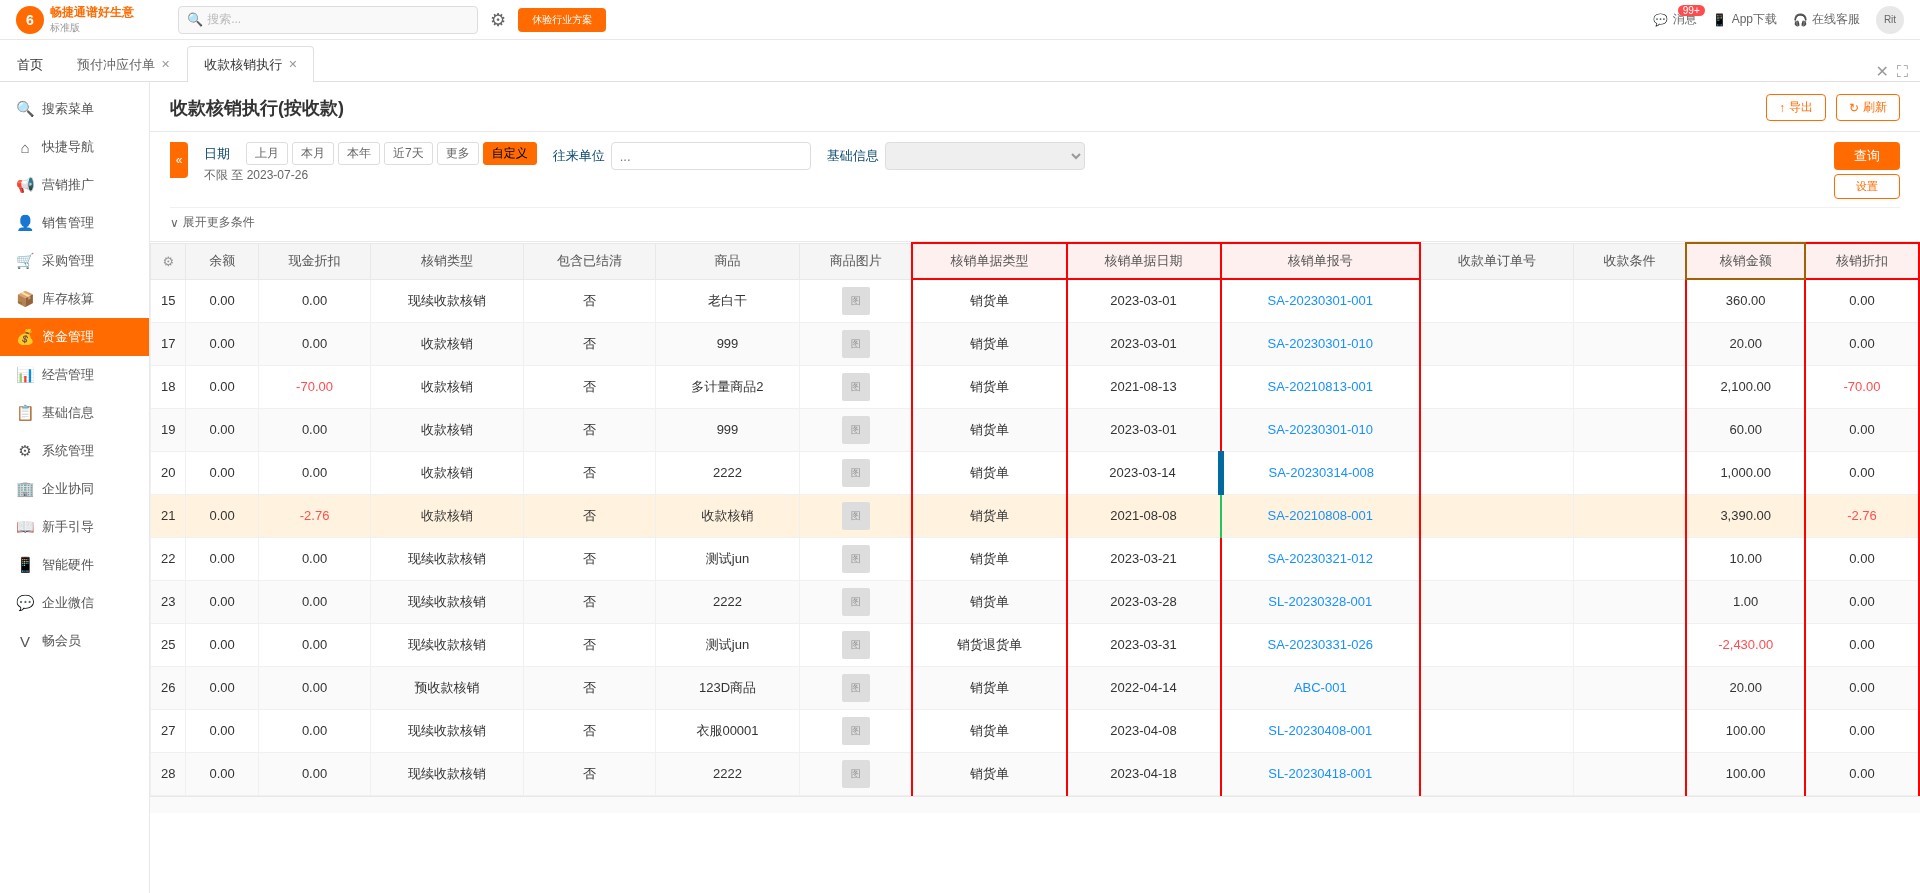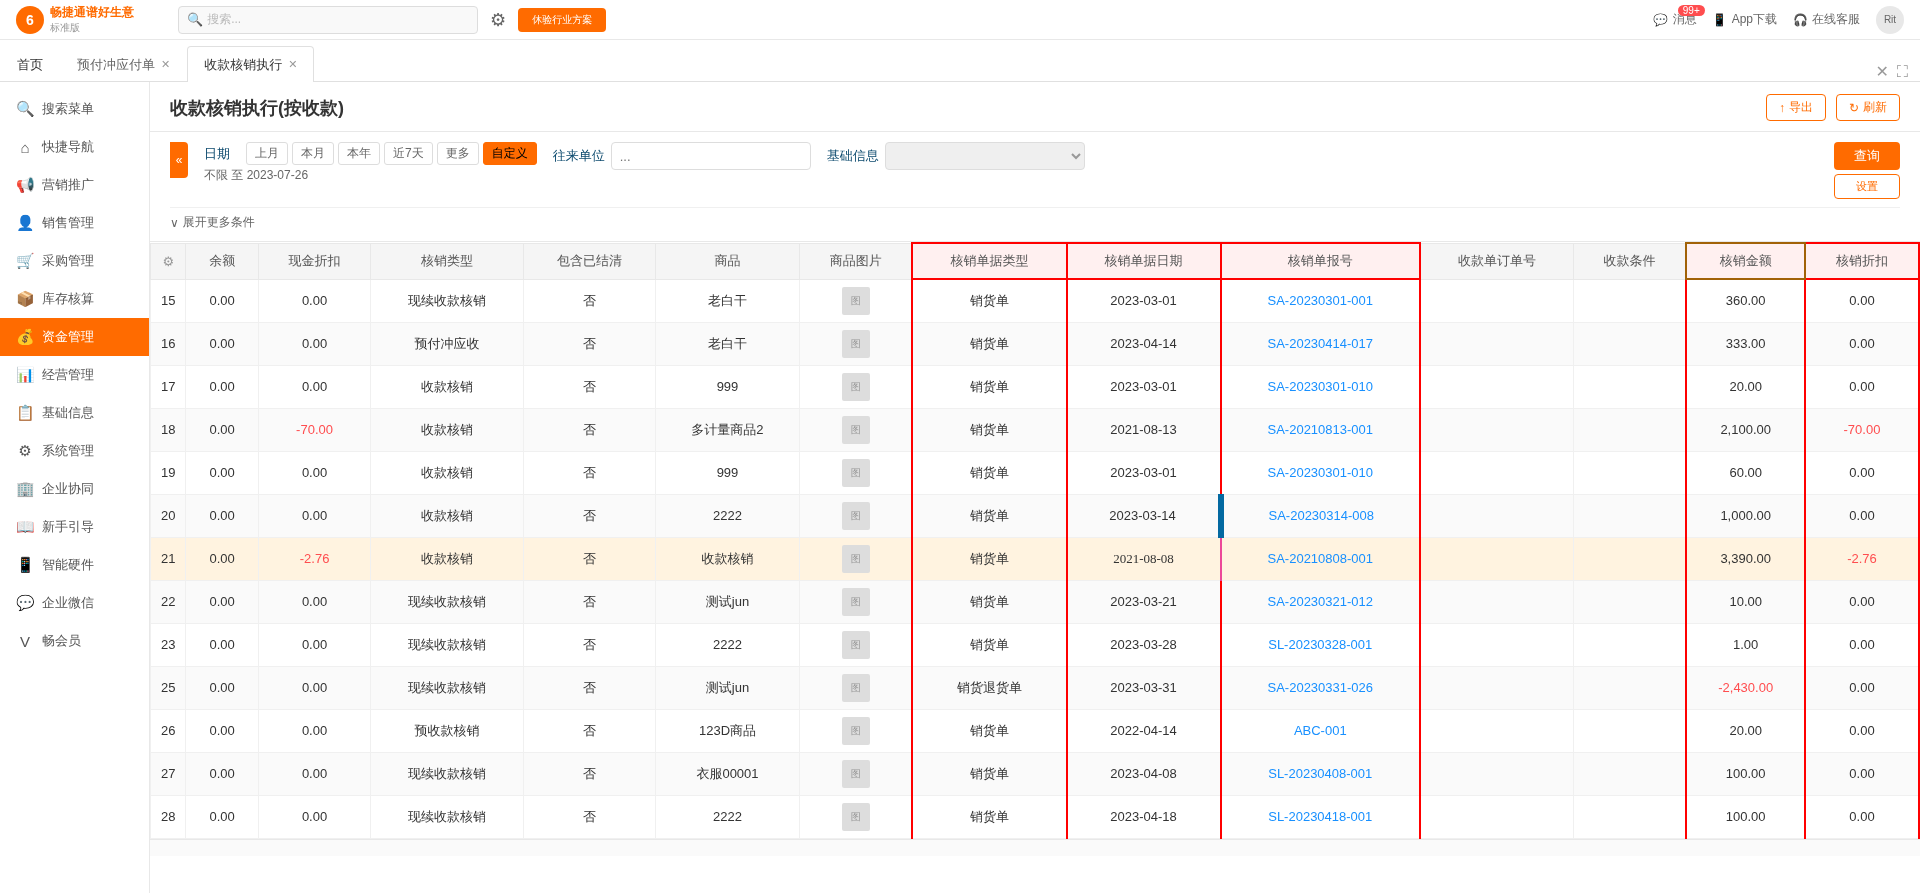--- a/index.html
+++ b/index.html
@@ -290,40 +290,20 @@
       <td style="border-left:2px solid red;border-right:2px solid red;">2023-03-01</td>
       <td style="border-left:2px solid red;border-right:2px solid red;">
         <a class="link-cell">SA-20230301-001</a>
       </td>
       <td style=""></td>
       <td style=""></td>
       <td style="border-left:2px solid red;border-right:2px solid red;">360.00</td>
       <td style="border-left:2px solid red;border-right:2px solid red;">0.00</td>
     </tr>
             <tr>
-      <td style="">16</td>
-      <td style="">0.00</td>
-      <td style="">0.00</td>
-      <td style="">预付冲应收</td>
-      <td style="">否</td>
-      <td style="">老白干</td>
-      <td style="">
-        <div style="width:28px;height:28px;background:#ddd;border-radius:2px;margin:auto;display:flex;align-items:center;justify-content:center;font-size:10px;color:#999;">图</div>
-      </td>
-      <td style="border-left:2px solid red;border-right:2px solid red;">销货单</td>
-      <td style="border-left:2px solid red;border-right:2px solid red;">2023-04-14</td>
-      <td style="border-left:2px solid red;border-right:2px solid red;">
-        <a class="link-cell">SA-20230414-017</a>
-      </td>
-      <td style=""></td>
-      <td style=""></td>
-      <td style="border-left:2px solid red;border-right:2px solid red;">333.00</td>
-      <td style="border-left:2px solid red;border-right:2px solid red;">0.00</td>
-    </tr>
-            <tr>
       <td style="">17</td>
       <td style="">0.00</td>
       <td style="">0.00</td>
       <td style="">收款核销</td>
       <td style="">否</td>
       <td style="">999</td>
       <td style="">
         <div style="width:28px;height:28px;background:#ddd;border-radius:2px;margin:auto;display:flex;align-items:center;justify-content:center;font-size:10px;color:#999;">图</div>
       </td>
       <td style="border-left:2px solid red;border-right:2px solid red;">销货单</td>
@@ -400,21 +380,21 @@
       <td style="background:#fff3e0;">21</td>
       <td style="background:#fff3e0;">0.00</td>
       <td style="background:#fff3e0;color:#ff4d4f;">-2.76</td>
       <td style="background:#fff3e0;">收款核销</td>
       <td style="background:#fff3e0;">否</td>
       <td style="background:#fff3e0;">收款核销</td>
       <td style="background:#fff3e0;">
         <div style="width:28px;height:28px;background:#ddd;border-radius:2px;margin:auto;display:flex;align-items:center;justify-content:center;font-size:10px;color:#999;">图</div>
       </td>
       <td style="border-left:2px solid red;border-right:2px solid red;background:#fff3e0;">销货单</td>
-      <td style="border-left:2px solid red;border-right:2px solid #ec4899;background:#fff3e0;font-family:Liberation Serif, serif;">2021-08-08</td>
+      <td style="border-left:2px solid red;border-right:2px solid #22c55e;background:#fff3e0;">2021-08-08</td>
       <td style="border-left:2px solid red;border-right:2px solid red;background:#fff3e0;">
         <a class="link-cell">SA-20210808-001</a>
       </td>
       <td style="background:#fff3e0;"></td>
       <td style="background:#fff3e0;"></td>
       <td style="border-left:2px solid red;border-right:2px solid red;background:#fff3e0;">3,390.00</td>
       <td style="border-left:2px solid red;border-right:2px solid red;background:#fff3e0;color:#ff4d4f;">-2.76</td>
     </tr>
             <tr>
       <td style="">22</td>

